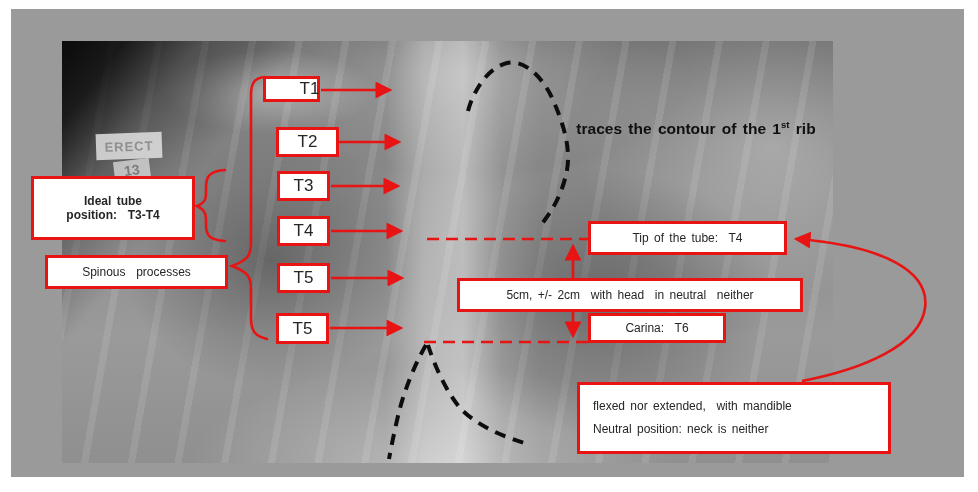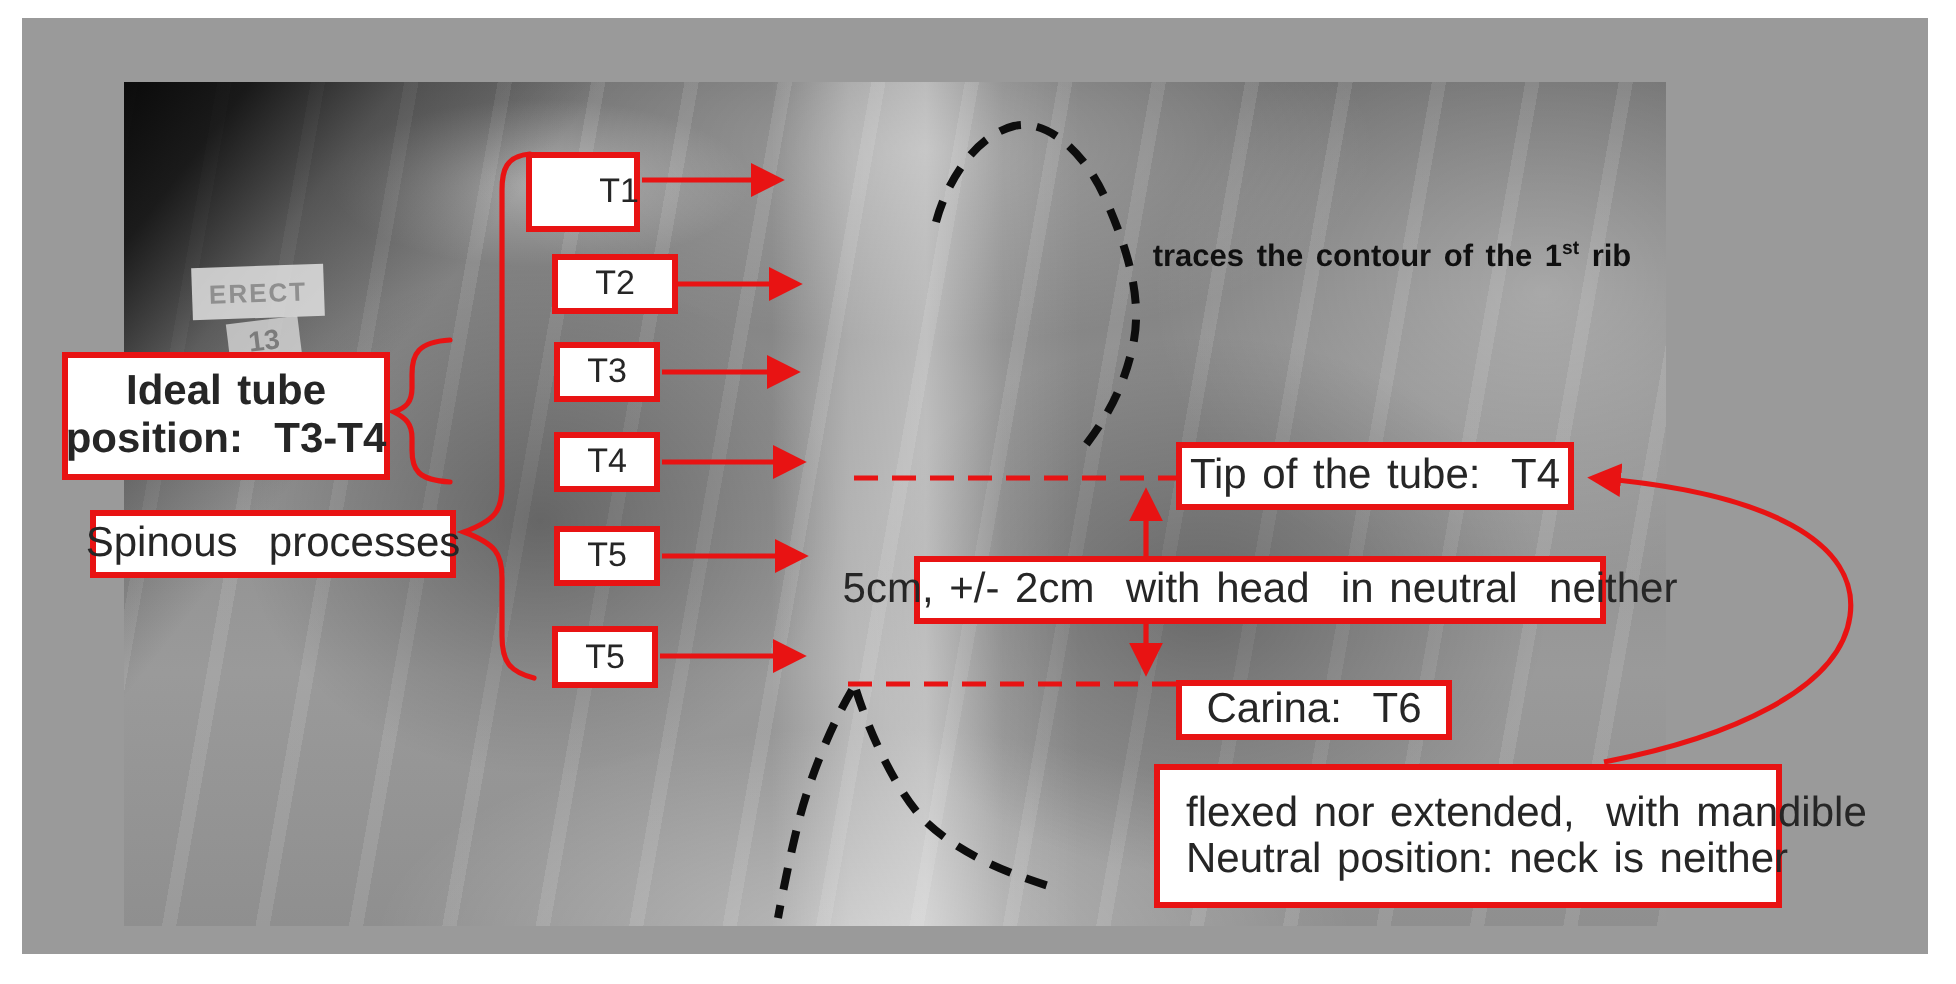--- a/index.html
+++ b/index.html
@@ -21,21 +21,21 @@
   }
   .erect{position:absolute;left:96px;top:133px;width:66px;height:26px;background:rgba(225,225,225,0.85);
     display:flex;align-items:center;justify-content:center;transform:rotate(-2deg);
     font-weight:bold;font-size:13px;letter-spacing:1px;color:#8f8f8f;}
   .filmtag{position:absolute;left:114px;top:160px;width:36px;height:20px;background:rgba(215,215,215,0.8);
     display:flex;align-items:center;justify-content:center;transform:rotate(-7deg);
     font-weight:bold;font-size:14px;color:#7c7c7c;}
   .rbox{position:absolute;box-sizing:border-box;border:3px solid #e81313;background:#ffffff;
     display:flex;align-items:center;justify-content:center;color:#262626;white-space:pre;}
   .tbox{width:53px;height:30px;font-size:17px;}
-  .callout{font-size:21px;word-spacing:2px;}
+  .callout{font-size:12px;word-spacing:2px;}
   .multiline{flex-direction:column;justify-content:center;}
   .bold{font-weight:bold;}
   .ribnote{position:absolute;left:558px;top:70px;width:276px;text-align:center;
     font-weight:bold;font-size:15.5px;line-height:22px;color:#101010;white-space:pre;word-spacing:2px;}
   .ribnote sup{font-size:0.62em;vertical-align:super;}
   .neutral-text{align-items:flex-start;padding-left:13px;line-height:23px;}
   svg.overlay{position:absolute;left:0;top:0;pointer-events:none;}
 </style>
 </head>
 <body>
@@ -72,21 +72,21 @@
     <line x1="330" y1="328" x2="400" y2="328" stroke="#e81313" stroke-width="2.6" marker-end="url(#arr)"></line>
 
     <line x1="427" y1="239" x2="588" y2="239" stroke="#e81313" stroke-width="2.6" stroke-dasharray="12 7"></line>
     <line x1="424" y1="342" x2="588" y2="342" stroke="#e81313" stroke-width="2.6" stroke-dasharray="12 7"></line>
 
     <line x1="573" y1="247" x2="573" y2="335" stroke="#e81313" stroke-width="2.6" marker-start="url(#arr)" marker-end="url(#arr)"></line>
 
     <path d="M 802 381 C 864 369 920 345 925 308 C 930 272 885 246 797 239" fill="none" stroke="#e81313" stroke-width="2.6" marker-end="url(#arr)"></path>
   </svg>
 
-  <div class="rbox tbox" style="left:263px;top:76px;width:57px;height:40px;padding-left:36px;">T1</div>
+  <div class="rbox tbox" style="left:263px;top:76px;width:57px;height:26px;padding-left:36px;">T1</div>
   <div class="rbox tbox" style="left:276px;top:127px;width:63px;">T2</div>
   <div class="rbox tbox" style="left:277px;top:171px;text-align:right;">T3</div>
   <div class="rbox tbox" style="left:277px;top:216px;">T4</div>
   <div class="rbox tbox" style="left:277px;top:263px;">T5</div>
   <div class="rbox tbox" style="left:276px;top:313px;height:31px;">T5</div>
 
   <div class="rbox callout multiline bold" style="left:31px;top:176px;width:164px;height:64px;">
     <div>Ideal tube</div>
     <div>position:  T3-T4</div>
   </div>
@@ -94,19 +94,19 @@
   <div class="rbox callout" style="left:45px;top:255px;width:183px;height:34px;">Spinous  processes</div>
 
   <div class="ribnote">
     <div><span>traces the contour of the 1</span><sup>st</sup><span> rib</span></div>
   </div>
 
   <div class="rbox callout" style="left:588px;top:221px;width:199px;height:34px;">Tip of the tube:  T4</div>
 
   <div class="rbox callout" style="left:457px;top:278px;width:346px;height:34px;">5cm, +/- 2cm  with head  in neutral  neither</div>
 
-  <div class="rbox callout" style="left:588px;top:340px;width:138px;height:30px;">Carina:  T6</div>
+  <div class="rbox callout" style="left:588px;top:313px;width:138px;height:30px;">Carina:  T6</div>
 
   <div class="rbox callout multiline neutral-text" style="left:577px;top:382px;width:314px;height:72px;">
     <div>flexed nor extended,  with mandible</div>
     <div>Neutral position: neck is neither</div>
   </div>
 </div>
 
 </body></html>

